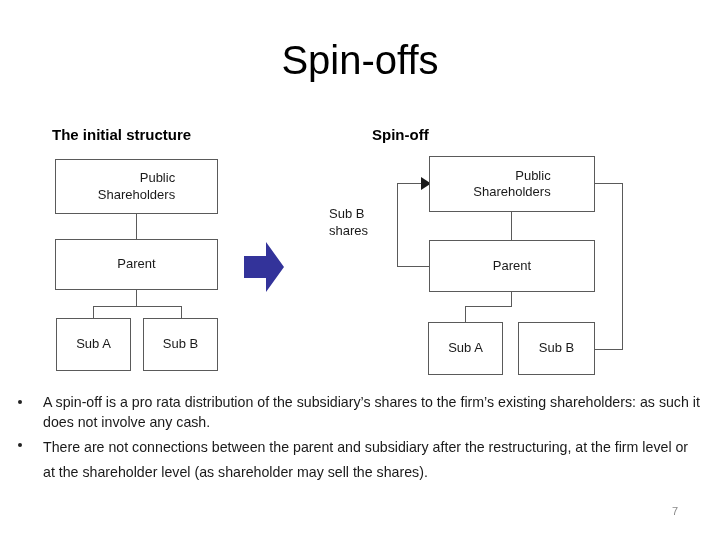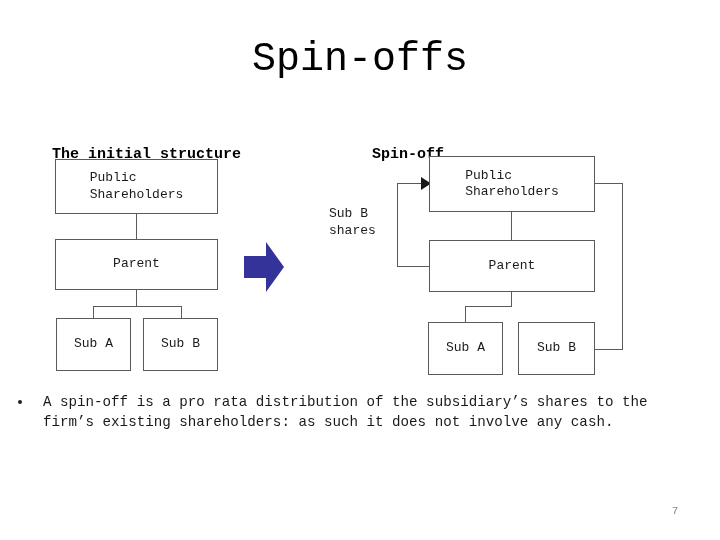--- a/index.html
+++ b/index.html
@@ -6,21 +6,21 @@
     margin: 0;
     padding: 0;
     background: #ffffff;
   }
   #slide {
     position: relative;
     width: 720px;
     height: 540px;
     background: #ffffff;
     overflow: hidden;
-    font-family: Liberation Mono, monospace;
+    font-family: Liberation Sans, sans-serif;
     color: #000000;
   }
   
   #slide-title {
     position: absolute;
     left: 0;
     top: 38px;
     width: 720px;
     text-align: center;
     font-size: 40px;
@@ -29,35 +29,34 @@
     color: #000000;
     line-height: 1.1;
   }
   
   .diagram-heading {
     position: absolute;
     font-size: 15px;
     font-weight: bold;
     color: #000000;
     white-space: nowrap;
-    margin-top: 20px;
   }
   #heading-initial { left: 52px; top: 126px; }
   #heading-spinoff { left: 372px; top: 126px; }
 
   
   .dbox {
     position: absolute;
     box-sizing: border-box;
     border: 1px solid #5a5a5a;
     background: #ffffff;
     display: flex;
     align-items: center;
     justify-content: center;
-    text-align: left;
+    text-align: right;
     font-size: 13px;
     line-height: 1.25;
     color: #1a1a1a;
     z-index: 3;
   }
   
   #l-public { left: 55px;  top: 159px; width: 163px; height: 55px; }
   #l-parent { left: 55px;  top: 239px; width: 163px; height: 51px; }
   #l-suba   { left: 56px;  top: 318px; width: 75px;  height: 53px; }
   #l-subb   { left: 143px; top: 318px; width: 75px;  height: 53px; }
@@ -221,18 +220,22 @@
   </svg>
 
   <div id="bullets">
 
     <div class="bullet-row">
       <span class="bullet-dot"></span>
       <span class="bullet-text">A spin-off is a pro rata distribution of the subsidiary’s shares to the firm’s existing shareholders:  as such it does not involve any cash.</span>
     </div>
 
 
+    <div class="bullet-row loose">
+      <span class="bullet-dot"></span>
+      <span class="bullet-text">There are not connections between the parent and subsidiary after the restructuring, at the firm level or at the shareholder level (as shareholder may sell the shares).</span>
+    </div>
 
   </div>
 
   <div id="page-number">7</div>
 
 </div>
 
 </body></html>

